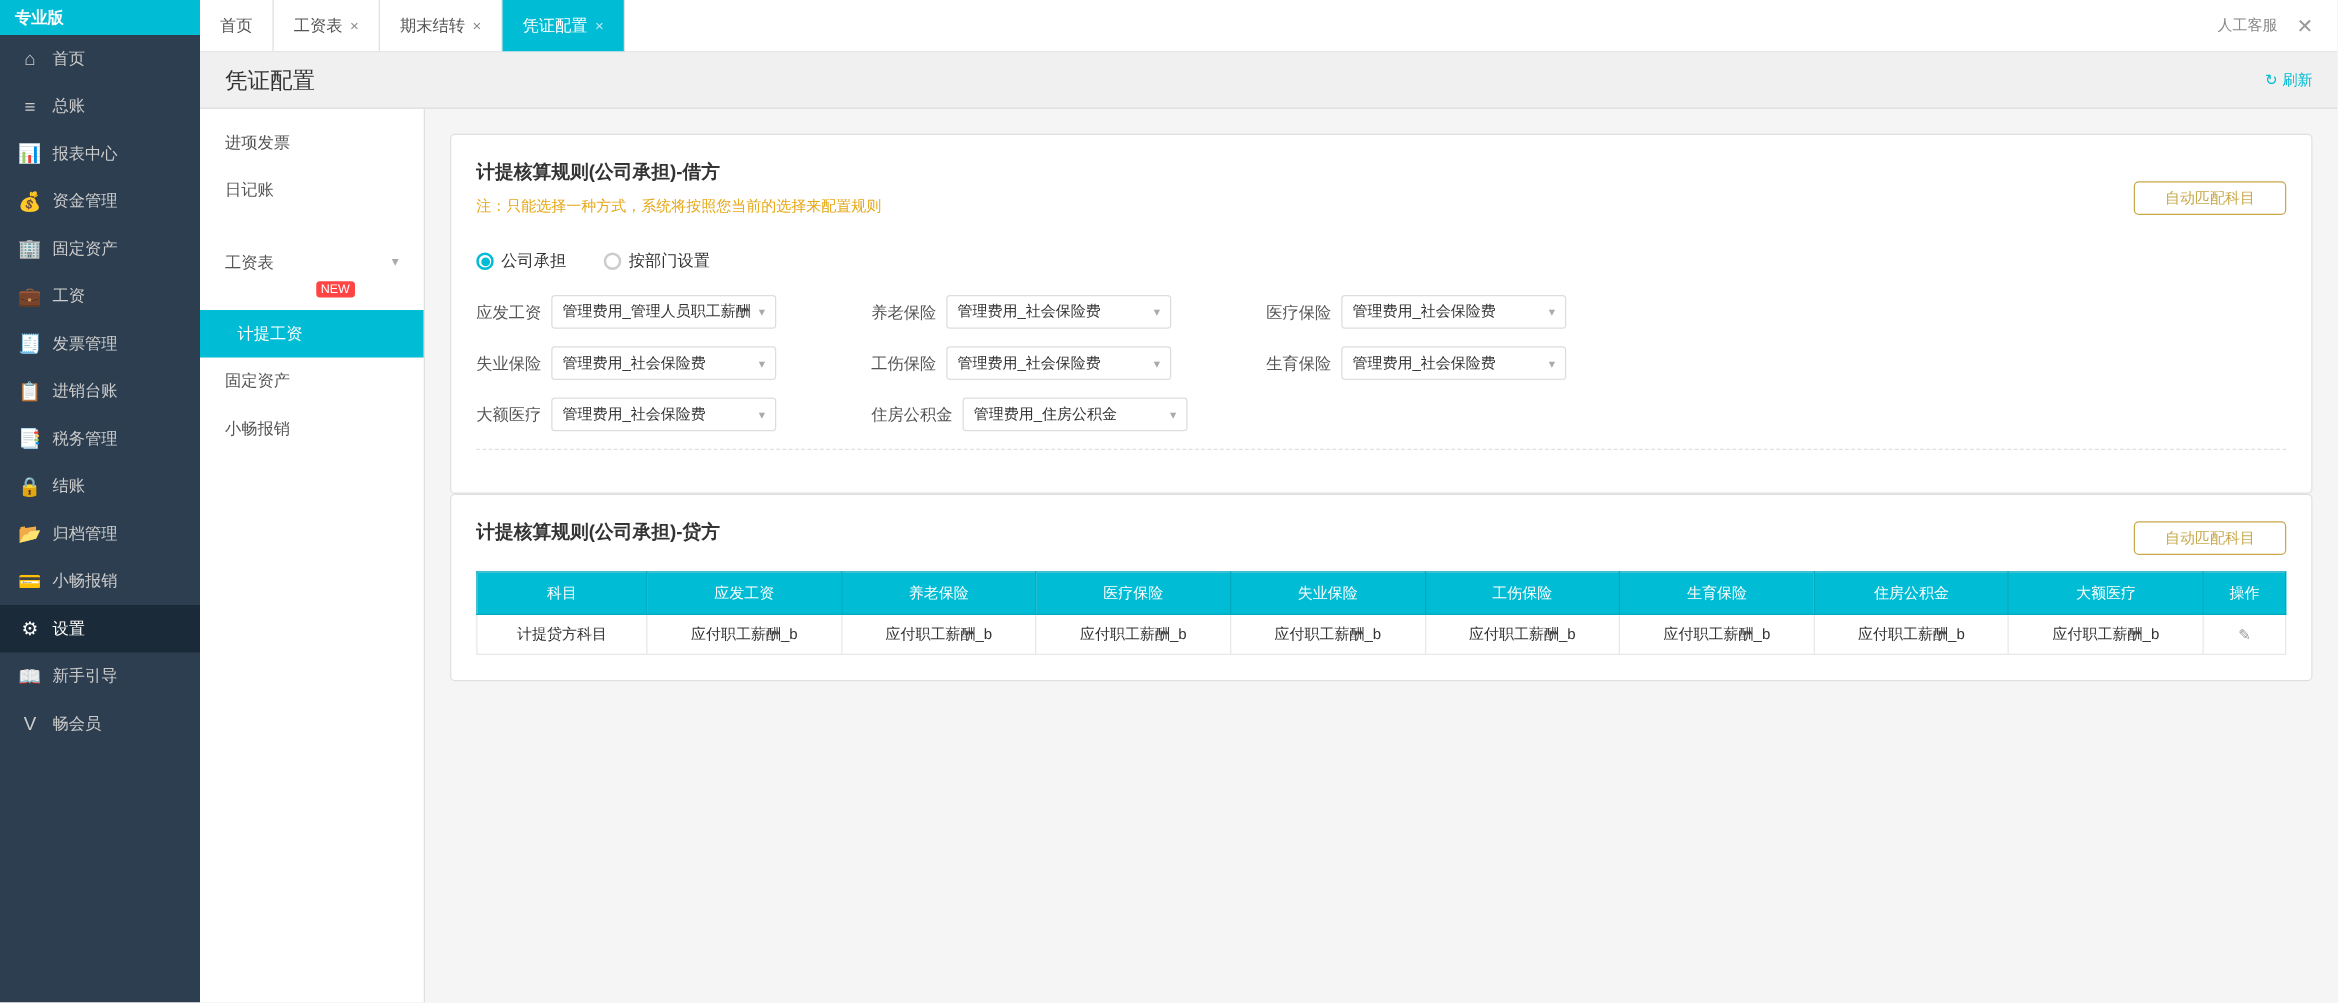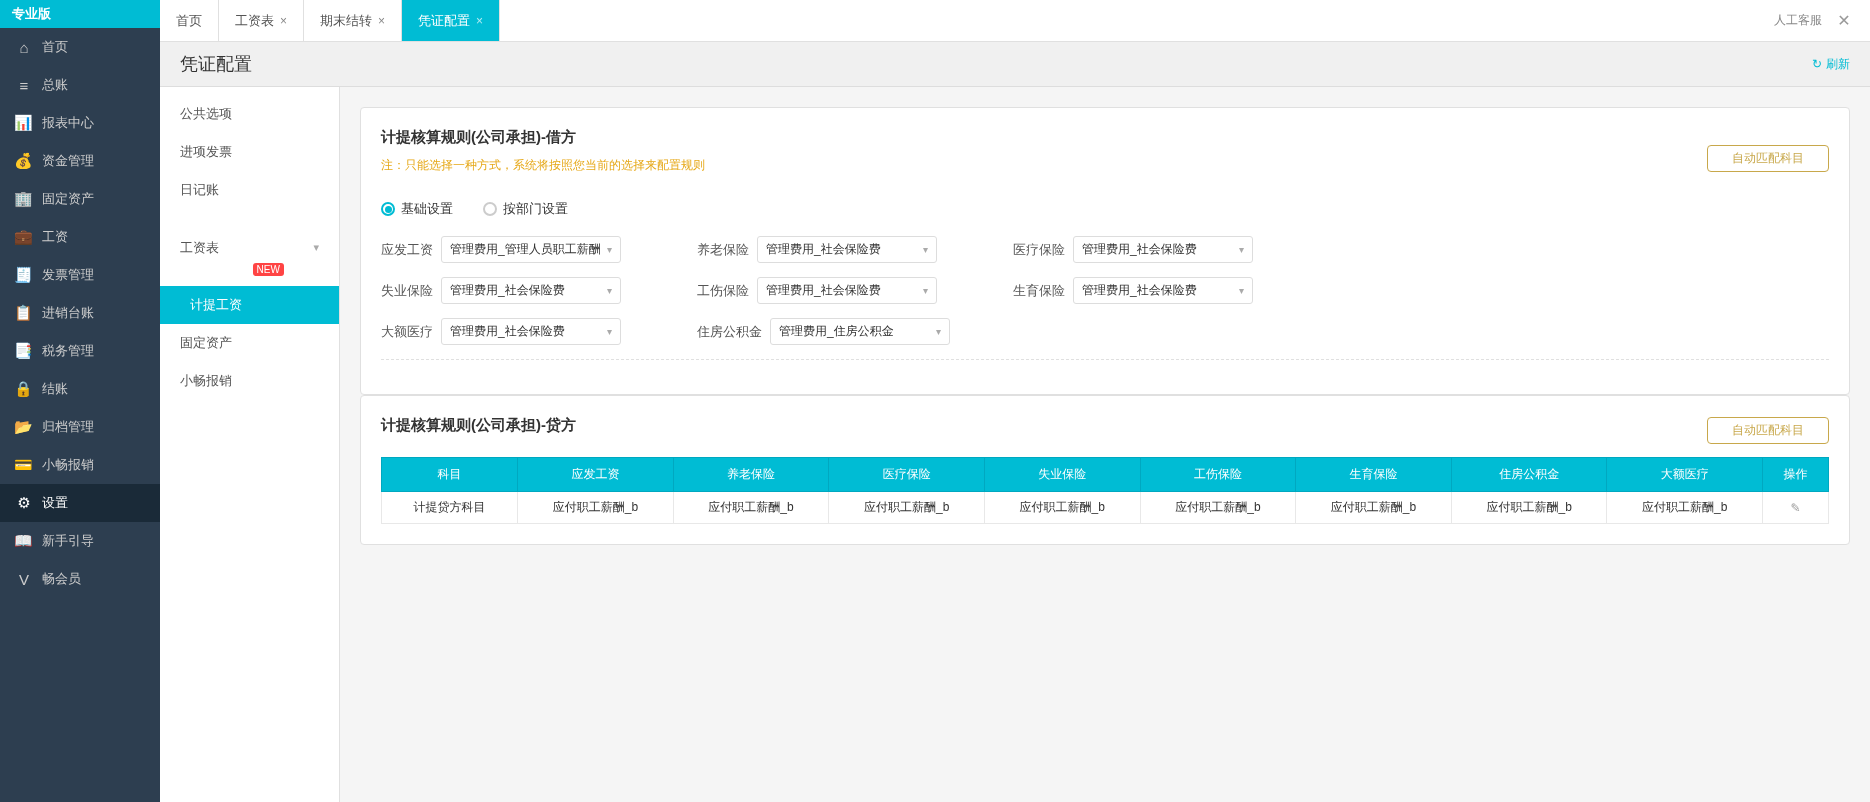--- a/index.html
+++ b/index.html
@@ -403,23 +403,20 @@
     <div class="refresh-btn">
       <span>↻</span>
       <span>刷新</span>
     </div>
   </div>
 
   <div class="content">
 
     <div class="left-nav">
       <div class="left-nav-item">
-        <span>公共选项</span>
-      </div>
-      <div class="left-nav-item">
         <span>进项发票</span>
       </div>
       <div class="left-nav-item">
         <span>日记账</span>
       </div>
       <div class="left-nav-item">
         <span>工资表</span>
         <span class="new-badge">NEW</span>
         <span style="color:#aaa;font-size:11px;">▾</span>
       </div>
@@ -443,21 +440,21 @@
             <div class="section-note">注：只能选择一种方式，系统将按照您当前的选择来配置规则</div>
           </div>
           <button class="auto-match-btn">自动匹配科目</button>
         </div>
 
         <div class="radio-group">
           <div class="radio-option">
             <div class="radio-circle selected">
               <div class="radio-inner"></div>
             </div>
-            <span>基础设置</span>
+            <span>公司承担</span>
           </div>
           <div class="radio-option">
             <div class="radio-circle"></div>
             <span>按部门设置</span>
           </div>
         </div>
 
         <div class="form-row">
           <div class="form-field">
             <span class="form-label">应发工资</span>

